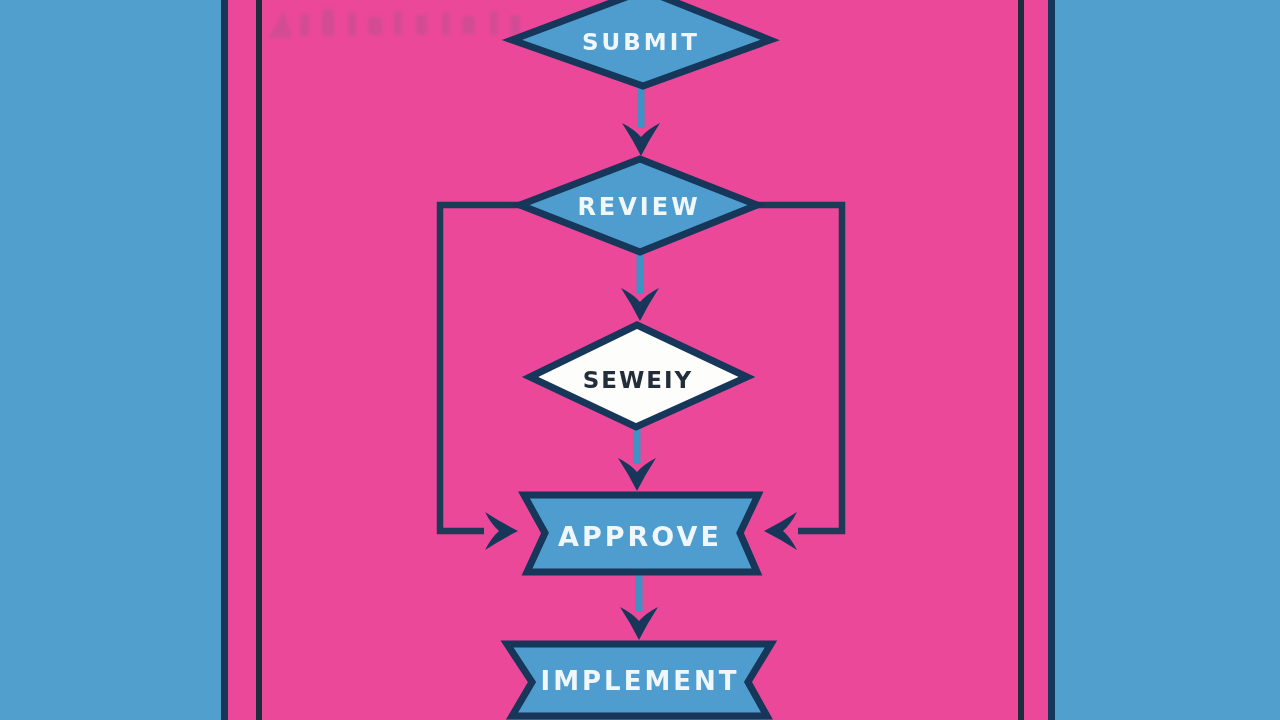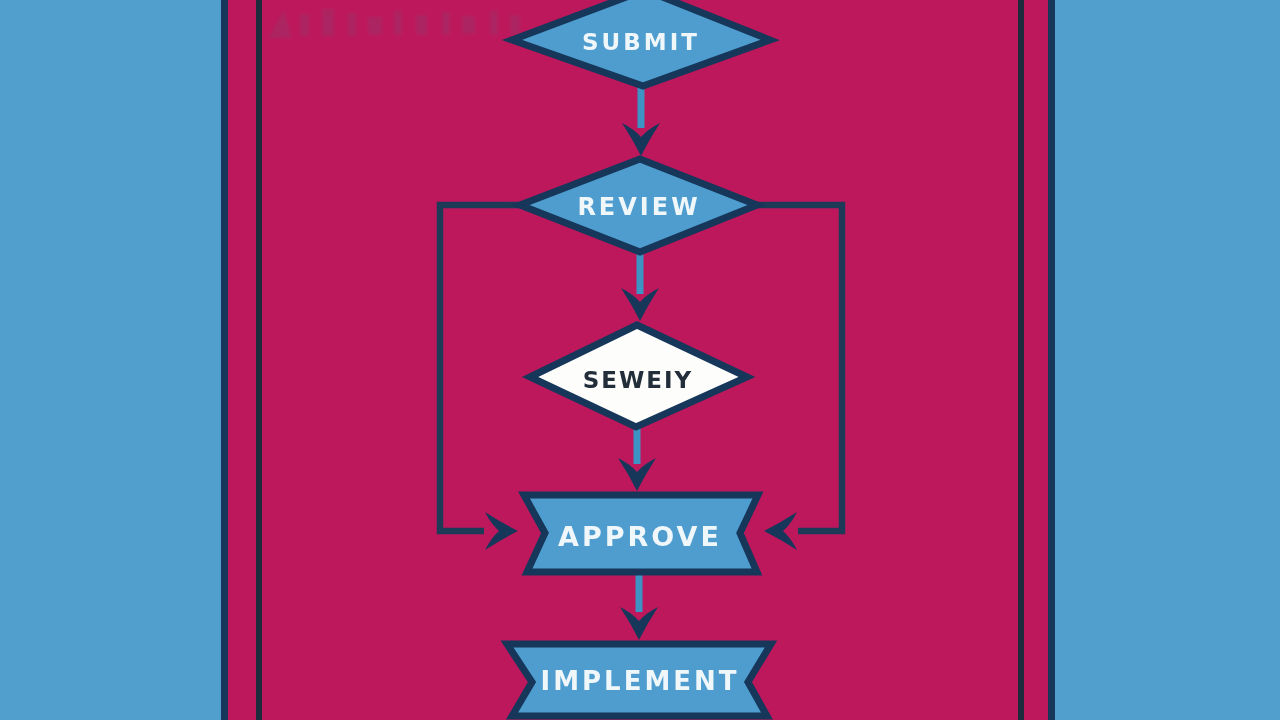--- a/index.html
+++ b/index.html
@@ -1,20 +1,20 @@
 <!DOCTYPE html>
 <html><head>
 <meta charset="utf-8">
 <style>
   html, body { margin: 0; padding: 0; background: #ffffff; }
   .stage {
     position: relative;
     width: 1280px;
     height: 720px;
-    background: #be185d;
+    background: #ec4899;
     overflow: hidden;
     font-family: "DejaVu Sans", "Liberation Sans", sans-serif;
   }
   svg { display: block; }
 
   
   .panel        { fill: #519fcc; }
   .panel-edge   { fill: #17375a; }
   .frame-line   { fill: #1d2c3d; }
   .node-blue    { fill: #4e9dce; stroke: #16365a; stroke-width: 7; stroke-linejoin: miter; }

